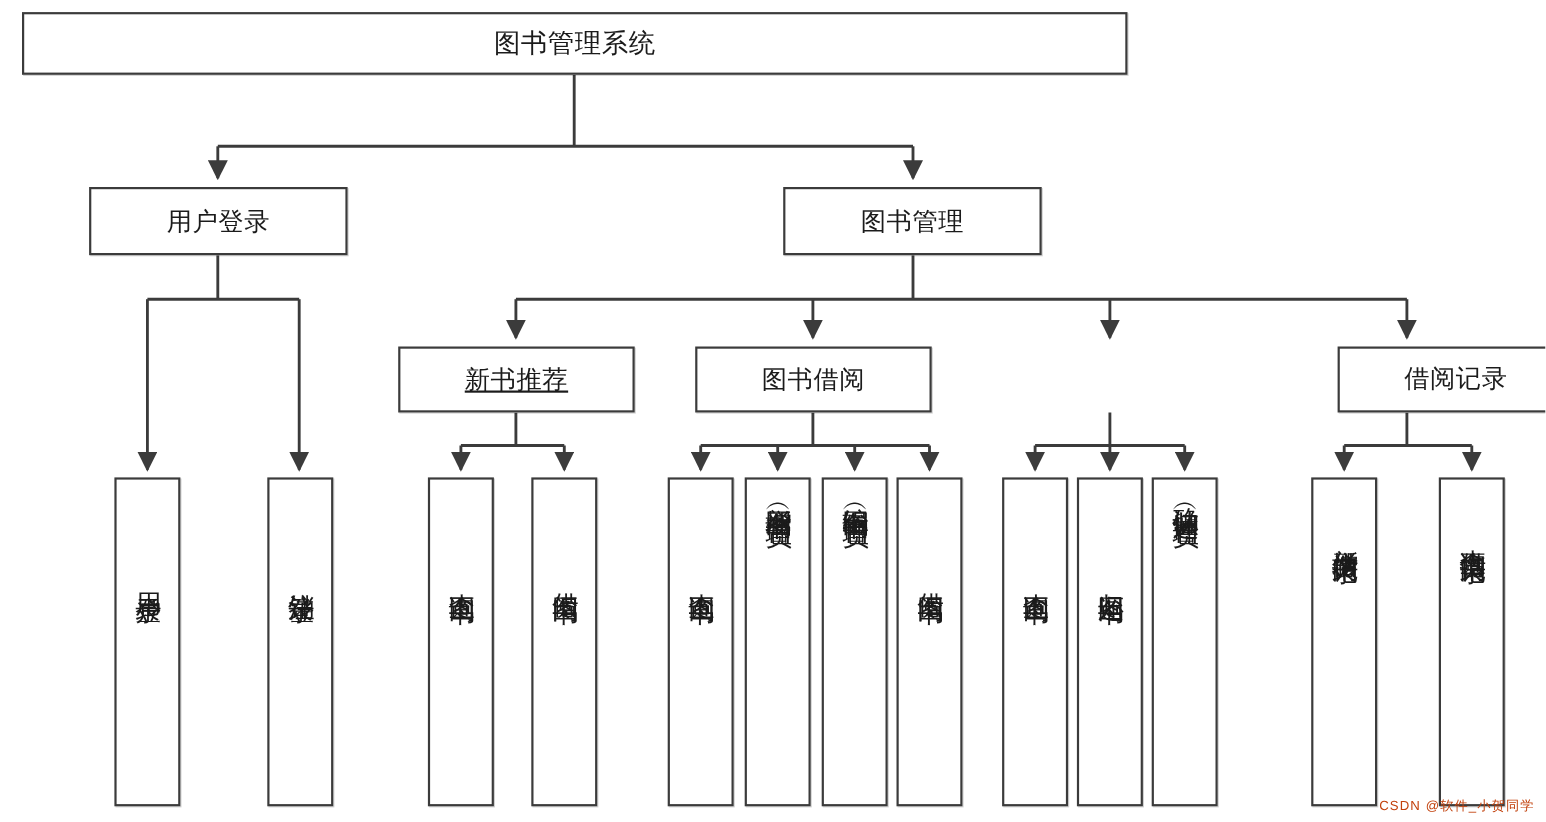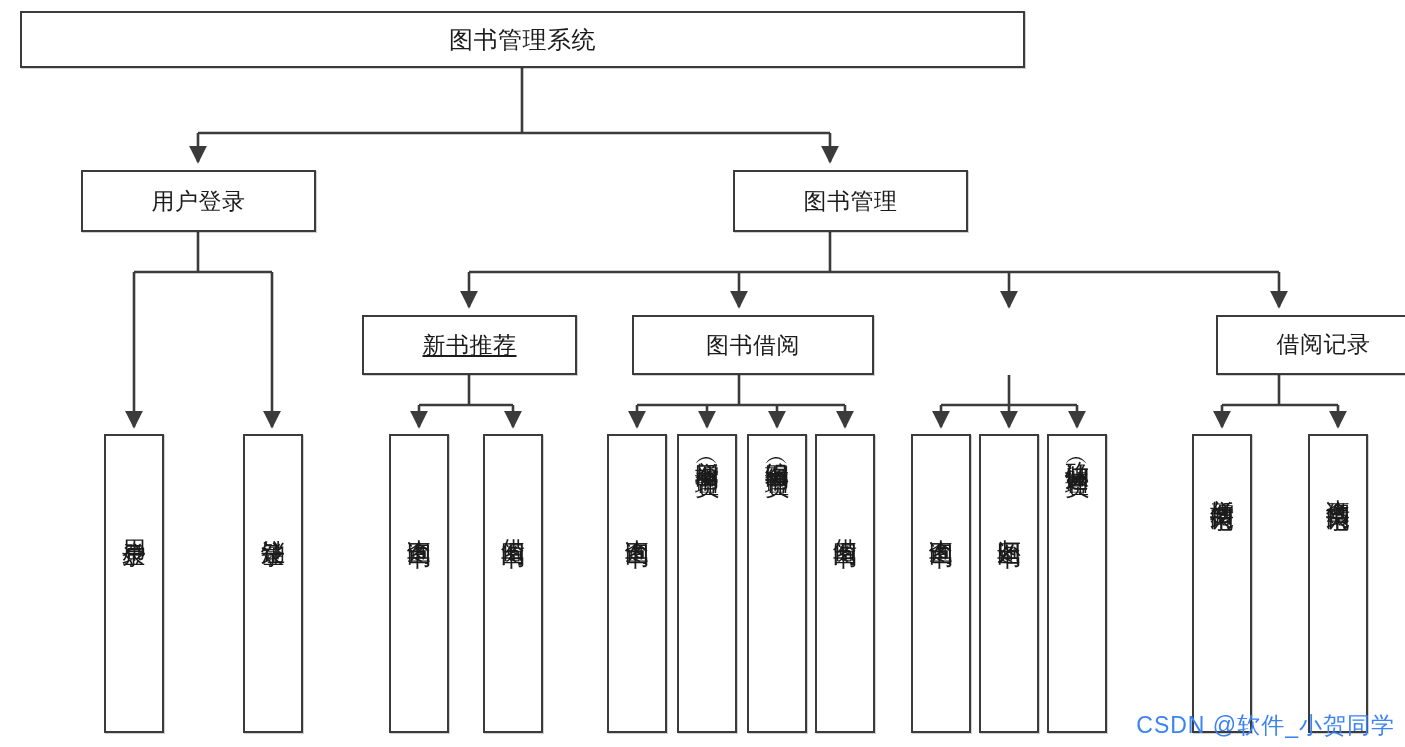--- a/index.html
+++ b/index.html
@@ -57,22 +57,22 @@
     font-size: 24px;
     line-height: 1.0;
     letter-spacing: 2px;
     white-space: nowrap;
     margin: 0 auto;
   }
   .watermark {
     position: absolute;
     right: 10px;
     bottom: 6px;
-    font-size: 23px;
-    color: #3b82f6;
+    font-size: 12px;
+    color: #c2410c;
     letter-spacing: 1px;
     white-space: nowrap;
     user-select: none;
   }
 </style>
 </head>
 <body>
 
 <div id="canvas">
 
@@ -126,28 +126,28 @@
     </g>
   </svg>
 
   <div class="node horiz root" style="left:20px; top:11px; width:1005px; height:57px;">
     <span class="label">图书管理系统</span>
   </div>
 
   <div class="node horiz" style="left:81px; top:170px; width:235px; height:62px;">
     <span class="label">用户登录</span>
   </div>
-  <div class="node horiz" style="left:712px; top:170px; width:235px; height:62px;margin-left:21px;">
+  <div class="node horiz" style="left:712px; top:170px; width:235px; height:62px;">
     <span class="label">图书管理</span>
   </div>
 
   <div class="node horiz" style="left:362px; top:315px; width:215px; height:60px;text-decoration:underline;">
     <span class="label">新书推荐</span>
   </div>
-  <div class="node horiz" style="left:632px; top:315px; width:242px; height:60px;">
+  <div class="node horiz" style="left:632px; top:315px; width:215px; height:60px;">
     <span class="label">图书借阅</span>
   </div>
   <div class="node horiz" style="left:1216px; top:315px; width:215px; height:60px;font-family:Liberation Serif, serif;">
     <span class="label">借阅记录</span>
   </div>
 
   <div class="node vert" style="left:104px; top:434px; width:60px; height:299px; padding-top:84px;">
     <span class="label">用户登录</span>
   </div>
   <div class="node vert" style="left:243px; top:434px; width:60px; height:299px; padding-top:84px;">

